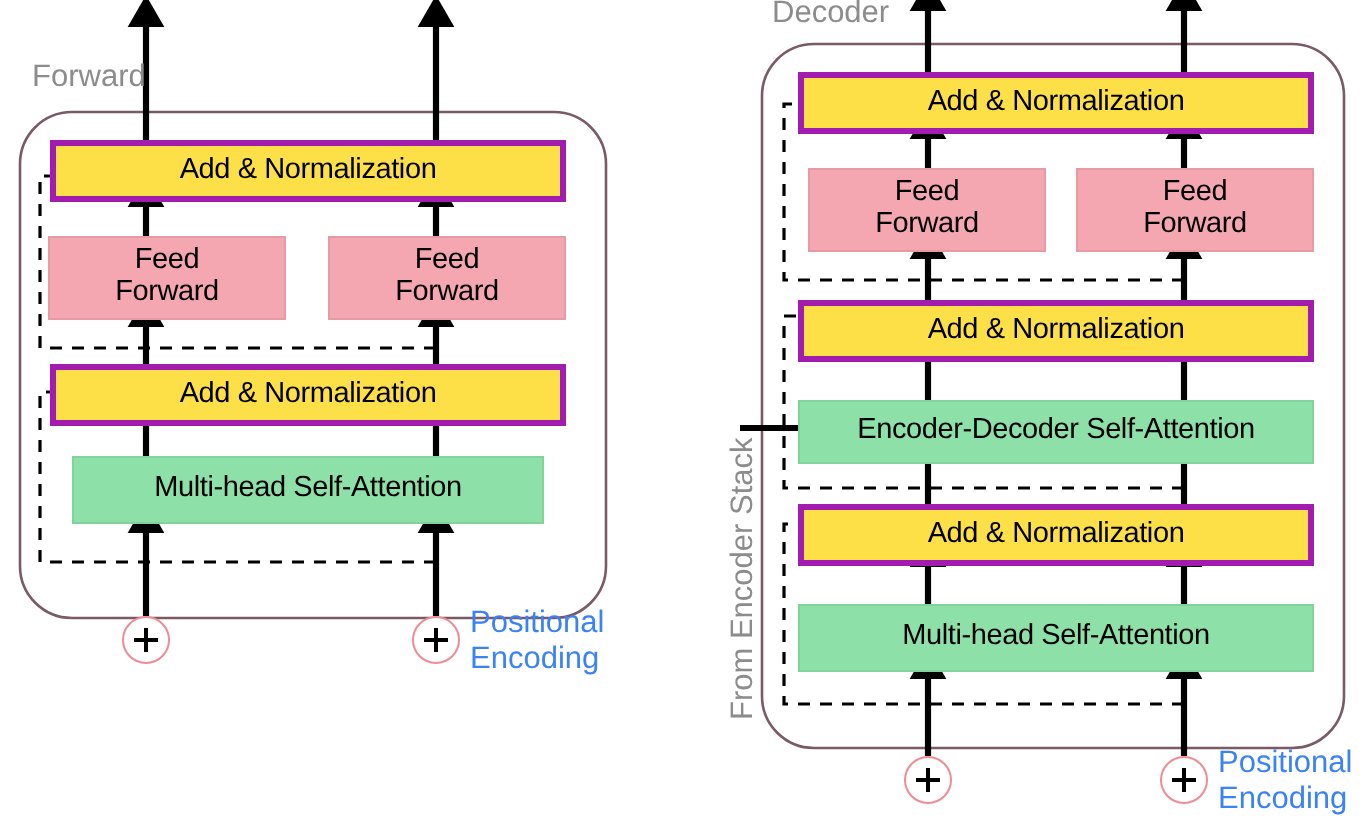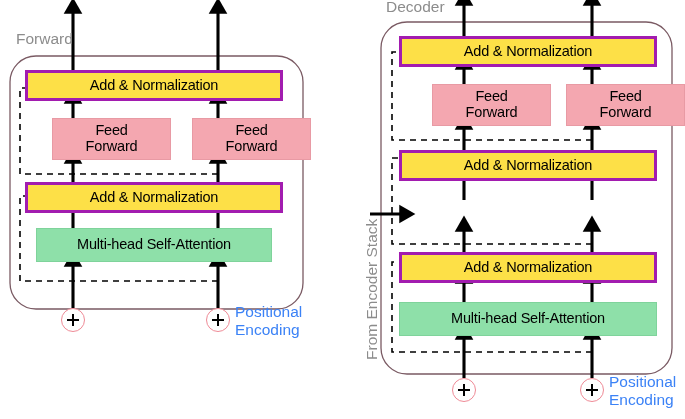--- a/index.html
+++ b/index.html
@@ -40,21 +40,20 @@
   }
   .blk.norm {
     background: #fde047;
     border: 3px solid #a21caf;
     font-size: 14.5px;
   }
   .blk.ff {
     background: #f4a7b0;
     border: 1px solid #e89aa4;
     font-size: 14.5px;
-    margin-left: 28px;
   }
   .blk.attn {
     background: #8ee0a9;
     border: 1px solid #7fd39b;
     font-size: 14.5px;
   }
   
   .lbl {
     position: absolute;
     color: #8c8c8c;
@@ -216,20 +215,21 @@
   <div class="blk norm" style="left:399px; top:36px; width:258px; height:31px;">Add &amp; Normalization</div>
 
   <div class="blk ff" style="left:404px; top:84px; width:119px; height:42px;">Feed
 Forward</div>
 
   <div class="blk ff" style="left:538px; top:84px; width:119px; height:42px;">Feed
 Forward</div>
 
   <div class="blk norm" style="left:399px; top:150px; width:258px; height:31px;">Add &amp; Normalization</div>
 
+  <div class="blk attn" style="left:399px; top:200px; width:258px; height:32px;">Encoder-Decoder Self-Attention</div>
 
   <div class="blk norm" style="left:399px; top:252px; width:258px; height:31px;">Add &amp; Normalization</div>
 
   <div class="blk attn" style="left:399px; top:302px; width:258px; height:34px;">Multi-head Self-Attention</div>
 
   <div class="lbl" style="left:386px; top:-2px;">Decoder</div>
 
   <div class="lbl-rot" style="left:363px; top:360px;">From Encoder Stack</div>
 
   <div class="pcircle" style="left:452px; top:378px;"></div>

